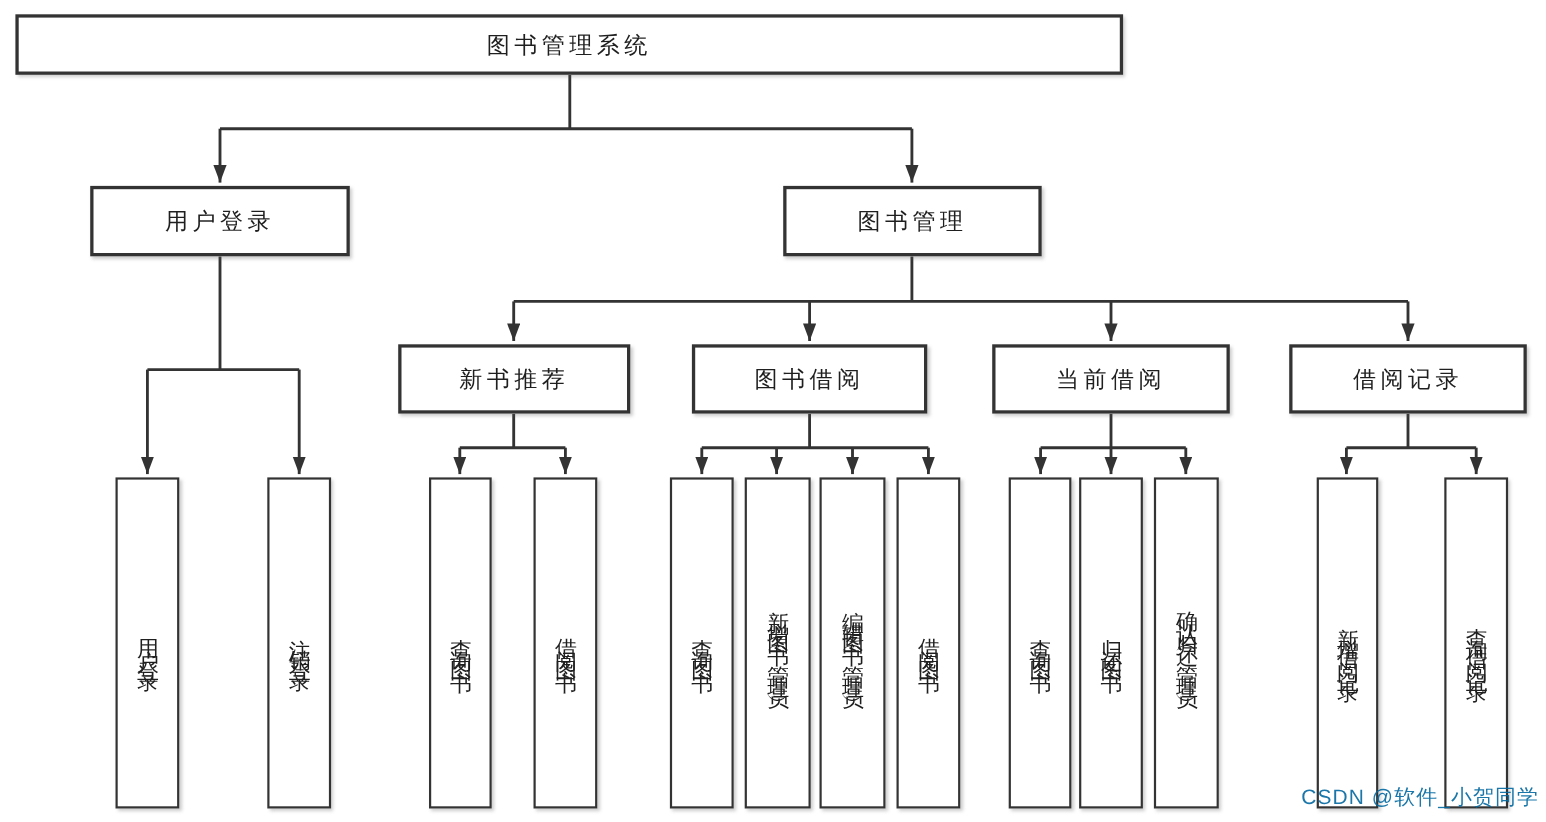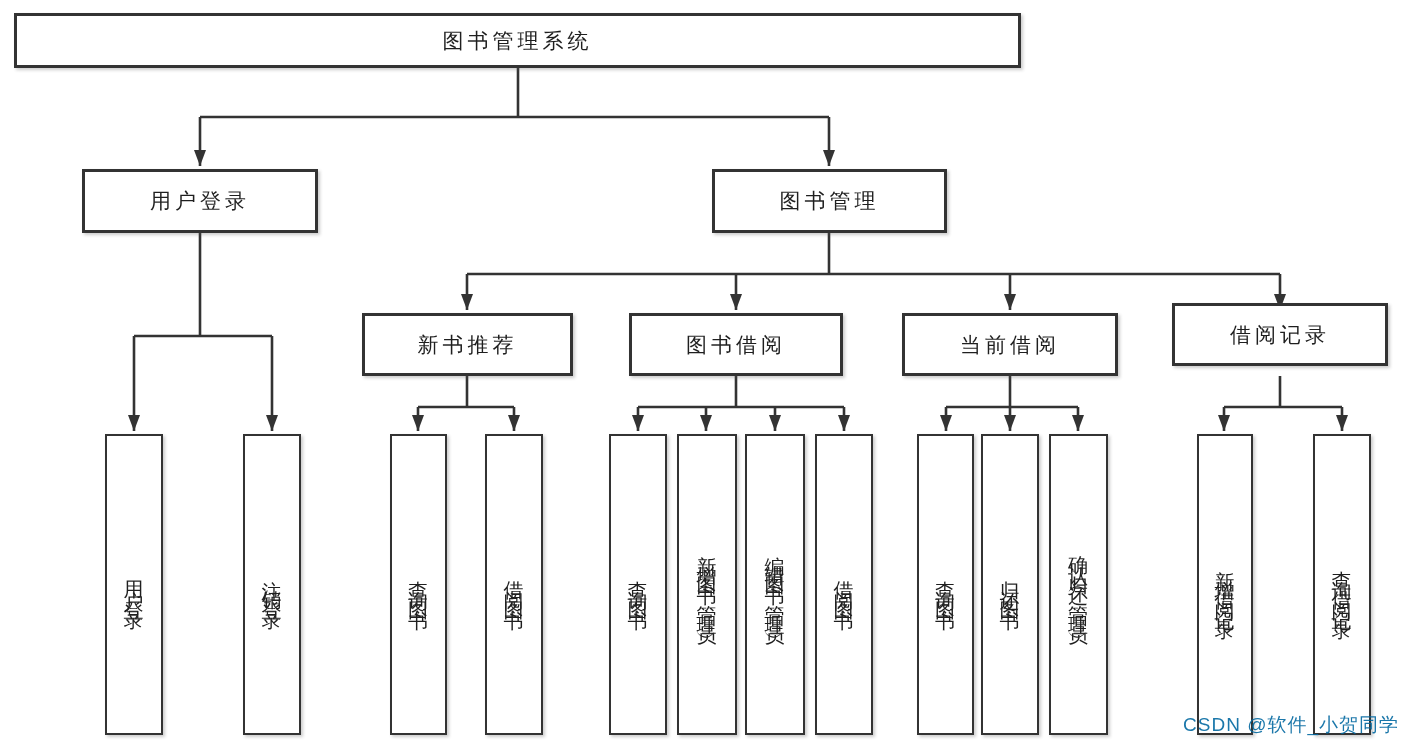--- a/index.html
+++ b/index.html
@@ -123,21 +123,21 @@
   </svg>
 
   <div class="node hbox" style="left:14px;top:13px;width:1007px;height:55px">图书管理系统</div>
 
   <div class="node hbox" style="left:82px;top:169px;width:236px;height:64px">用户登录</div>
   <div class="node hbox" style="left:362px;top:313px;width:211px;height:63px">新书推荐</div>
 
   <div class="node hbox" style="left:712px;top:169px;width:235px;height:64px">图书管理</div>
   <div class="node hbox" style="left:902px;top:313px;width:216px;height:63px">当前借阅</div>
   <div class="node hbox" style="left:629px;top:313px;width:214px;height:63px">图书借阅</div>
-  <div class="node hbox" style="left:1172px;top:303px;width:216px;height:63px">借阅记录</div>
+  <div class="node hbox" style="left:1172px;top:313px;width:216px;height:63px">借阅记录</div>
 
   <div class="node vbox" style="left:105px;top:434px;width:58px;height:301px">用户登录</div>
   <div class="node vbox" style="left:243px;top:434px;width:58px;height:301px">注销登录</div>
 
   <div class="node vbox" style="left:390px;top:434px;width:57px;height:301px">查询图书</div>
   <div class="node vbox" style="left:485px;top:434px;width:58px;height:301px">借阅图书</div>
 
   <div class="node vbox" style="left:609px;top:434px;width:58px;height:301px">查询图书</div>
   <div class="node vbox" style="left:677px;top:434px;width:60px;height:301px">新增图书（管理员）</div>
   <div class="node vbox" style="left:745px;top:434px;width:60px;height:301px">编辑图书（管理员）</div>

